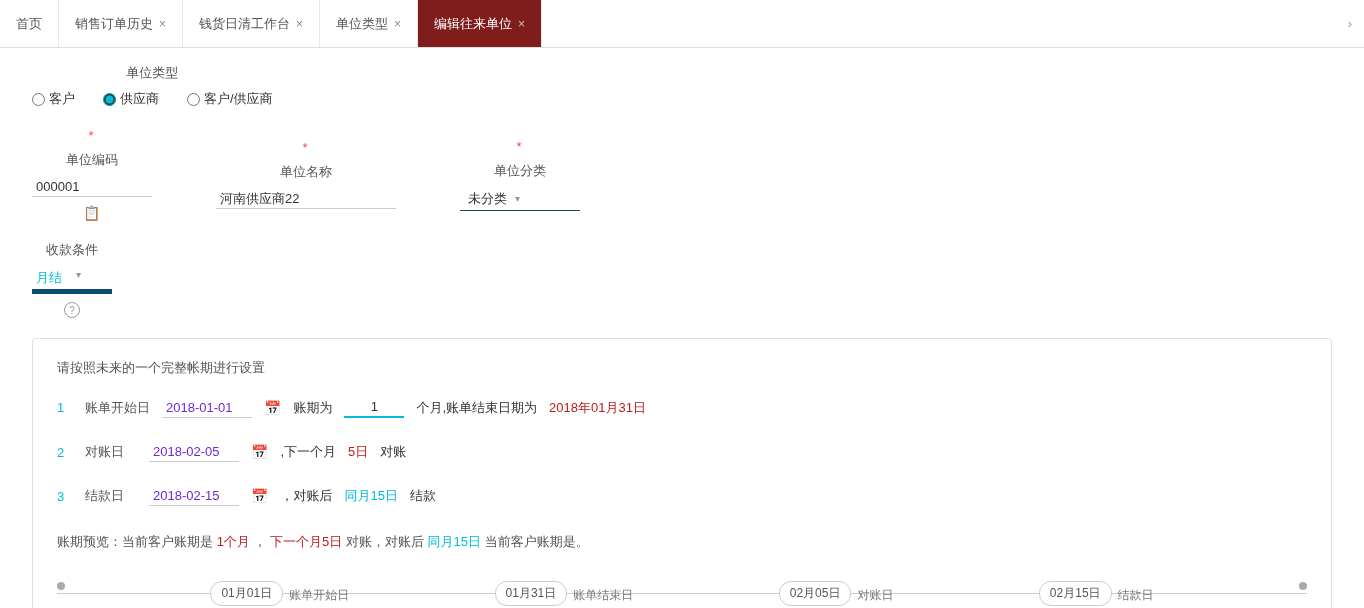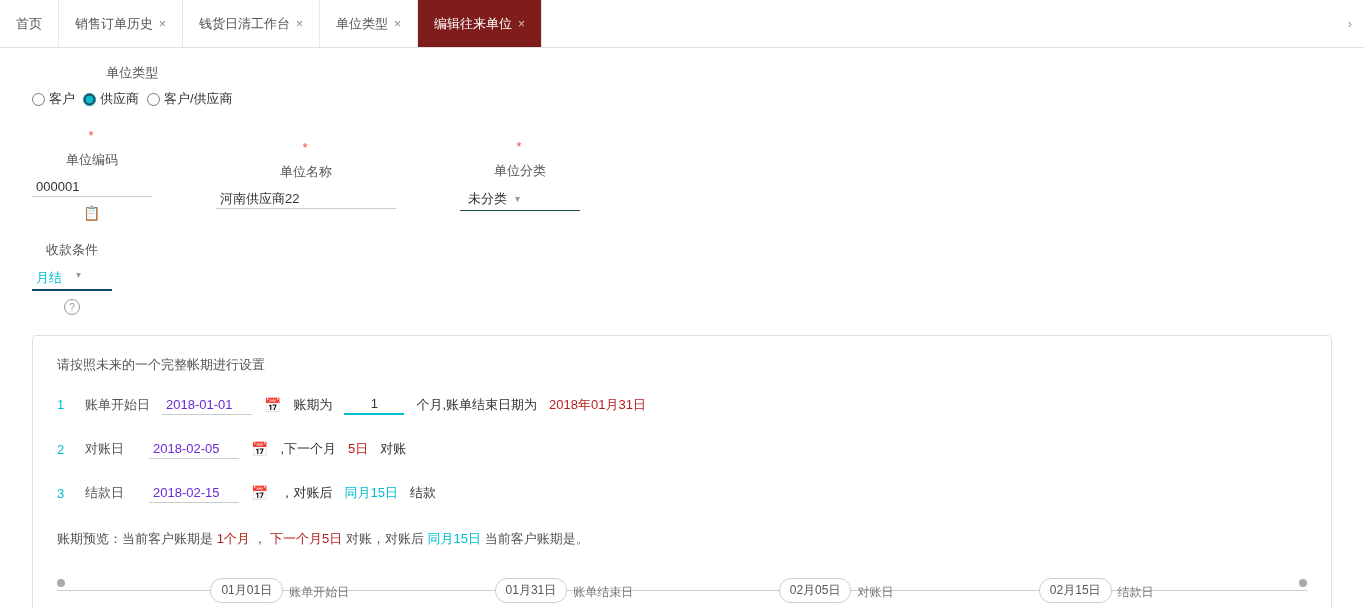--- a/index.html
+++ b/index.html
@@ -73,30 +73,30 @@
       border: none;
       border-bottom: 1px solid #ccc;
       outline: none;
       font-size: 13px;
       padding: 2px 4px;
       color: #333;
       background: transparent;
       min-width: 120px;
     }
 
-    .radio-group { display: flex; align-items: center; gap: 8px; }
+    .radio-group { display: flex; align-items: center; gap: 28px; }
     .radio-item { display: flex; align-items: center; gap: 4px; cursor: pointer; }
     .radio-item input[type="radio"] { accent-color: #00bcd4; }
 
     
     .select-field {
       display: flex;
       align-items: flex-start;
       gap: 10px;
-      border-bottom: 2px solid #0c4a6e;
+      border-bottom: 5px solid #0c4a6e;
       padding: 2px 4px;
       min-width: 80px;
       cursor: pointer;
     }
     .select-value { font-size: 13px; color: #00bcd4; }
     .select-arrow { font-size: 10px; color: #999; margin-left: 4px; }
 
     
     .classify-select {
       display: flex;

